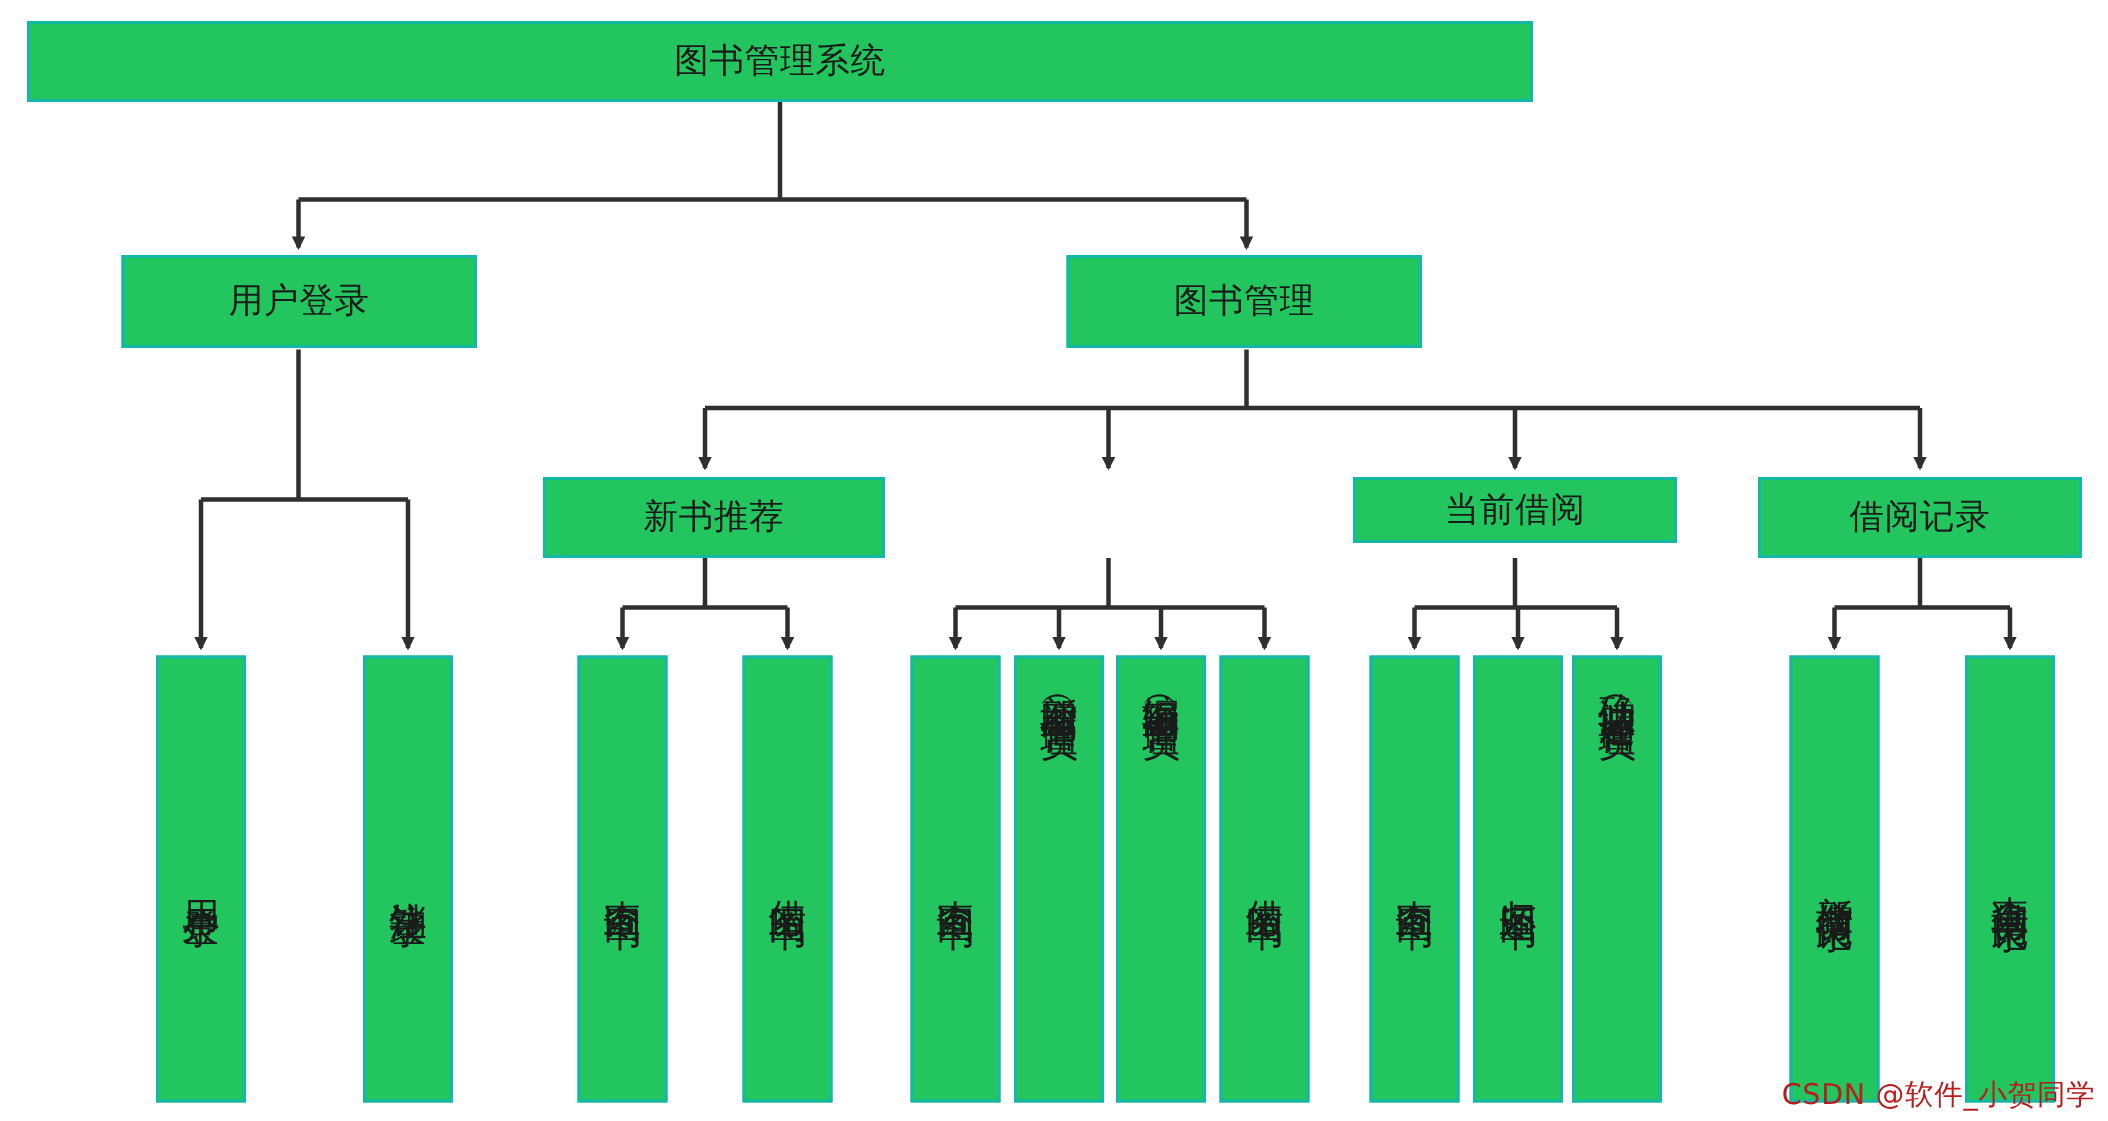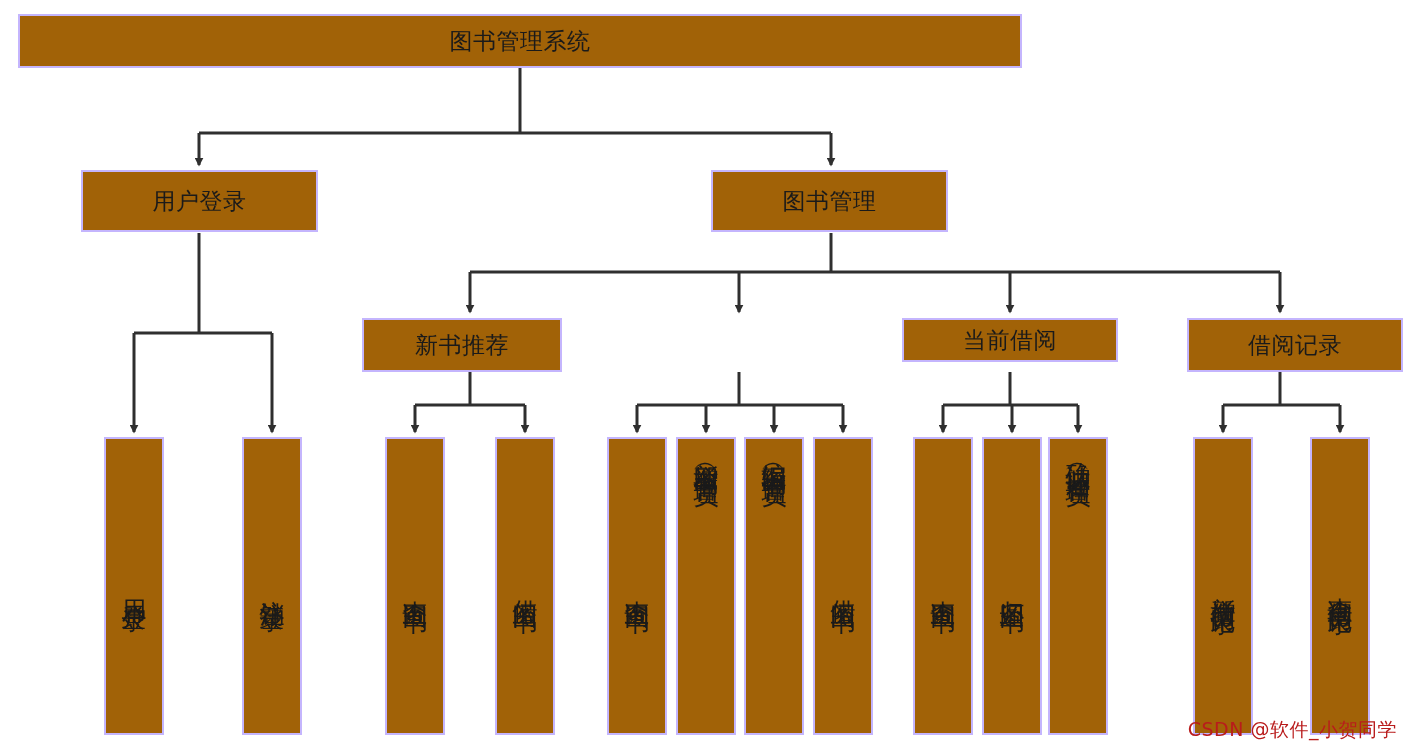--- a/index.html
+++ b/index.html
@@ -23,22 +23,22 @@
     position: absolute;
     left: 0;
     top: 0;
     width: 1405px;
     height: 747px;
     pointer-events: none;
   }
   .node {
     position: absolute;
     box-sizing: border-box;
-    background: #a16207;
-    border: 2px solid #c4b5fd;
+    background: #22c55e;
+    border: 2px solid #14b8a6;
     display: flex;
     align-items: center;
     justify-content: center;
     color: #1a1a1a;
   }
   .node-label {
     display: block;
     text-align: center;
     line-height: 1.16;
     letter-spacing: 0.5px;
@@ -140,27 +140,27 @@
     <span class="node-label">图书管理系统</span>
   </div>
 
   <div class="node horiz" style="left:81px; top:170px; width:237px; height:62px;">
     <span class="node-label">用户登录</span>
   </div>
   <div class="node horiz" style="left:711px; top:170px; width:237px; height:62px;">
     <span class="node-label">图书管理</span>
   </div>
 
-  <div class="node horiz" style="left:362px; top:318px; width:200px; height:54px;">
+  <div class="node horiz" style="left:362px; top:318px; width:228px; height:54px;font-family:Liberation Serif, serif;">
     <span class="node-label">新书推荐</span>
   </div>
   <div class="node horiz" style="left:902px; top:318px; width:216px; height:44px;">
     <span class="node-label">当前借阅</span>
   </div>
-  <div class="node horiz" style="left:1172px; top:318px; width:216px; height:54px;margin-left:15px;">
+  <div class="node horiz" style="left:1172px; top:318px; width:216px; height:54px;">
     <span class="node-label">借阅记录</span>
   </div>
 
   <div class="node vert centered" style="left:104px; top:437px; width:60px; height:298px;">
     <span class="node-label">用户登录</span>
   </div>
   <div class="node vert centered" style="left:242px; top:437px; width:60px; height:298px;">
     <span class="node-label">注销登录</span>
   </div>
 

